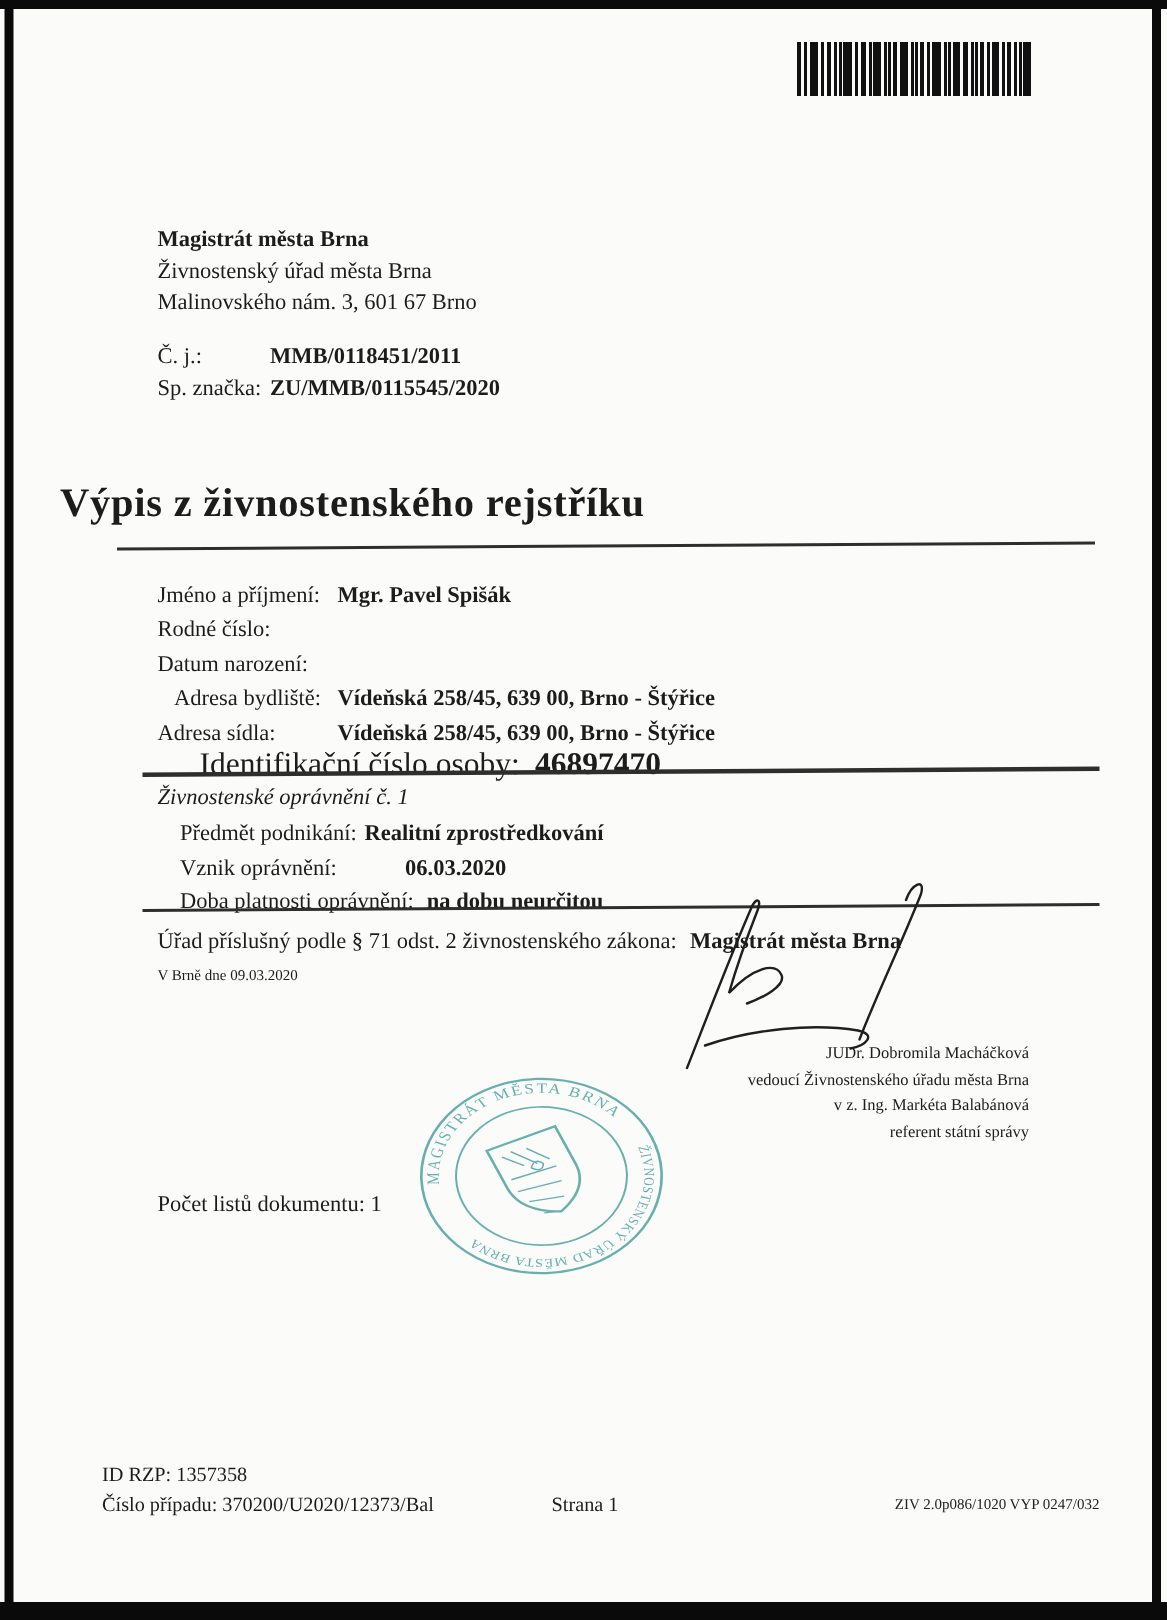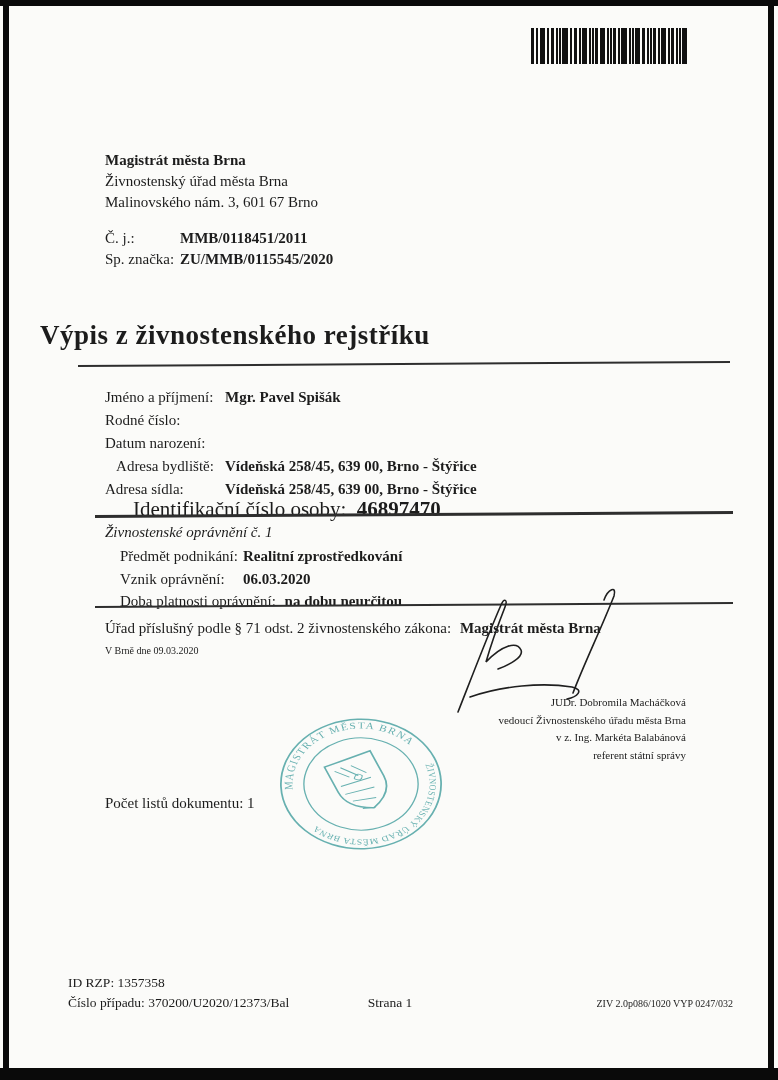--- a/index.html
+++ b/index.html
@@ -136,21 +136,21 @@
     <span class="b" style="margin-left:5px;">46897470</span>
   </div>
 
   <div class="rule rule2"></div>
 
   <div class="abs i" style="left:105px;top:524px;font-size:15px;">Živnostenské oprávnění č. 1</div>
   <div class="abs kv kv2" style="left:120px;top:548px;">
     <span class="lbl">Předmět podnikání:</span>
     <span class="b">Realitní zprostředkování</span>
   </div>
-  <div class="abs kv kv2" style="left:120px;top:571px;">
+  <div class="abs kv kv2" style="left:120px;top:571px;gap:27px;">
     <span class="lbl">Vznik oprávnění:</span>
     <span class="b">06.03.2020</span>
   </div>
   <div class="abs" style="left:120px;top:593px;font-size:15px;white-space:nowrap;">
     <span>Doba platnosti oprávnění:</span>
     <span class="b" style="margin-left:5px;">na dobu neurčitou</span>
   </div>
 
   <div class="rule rule3"></div>
 

